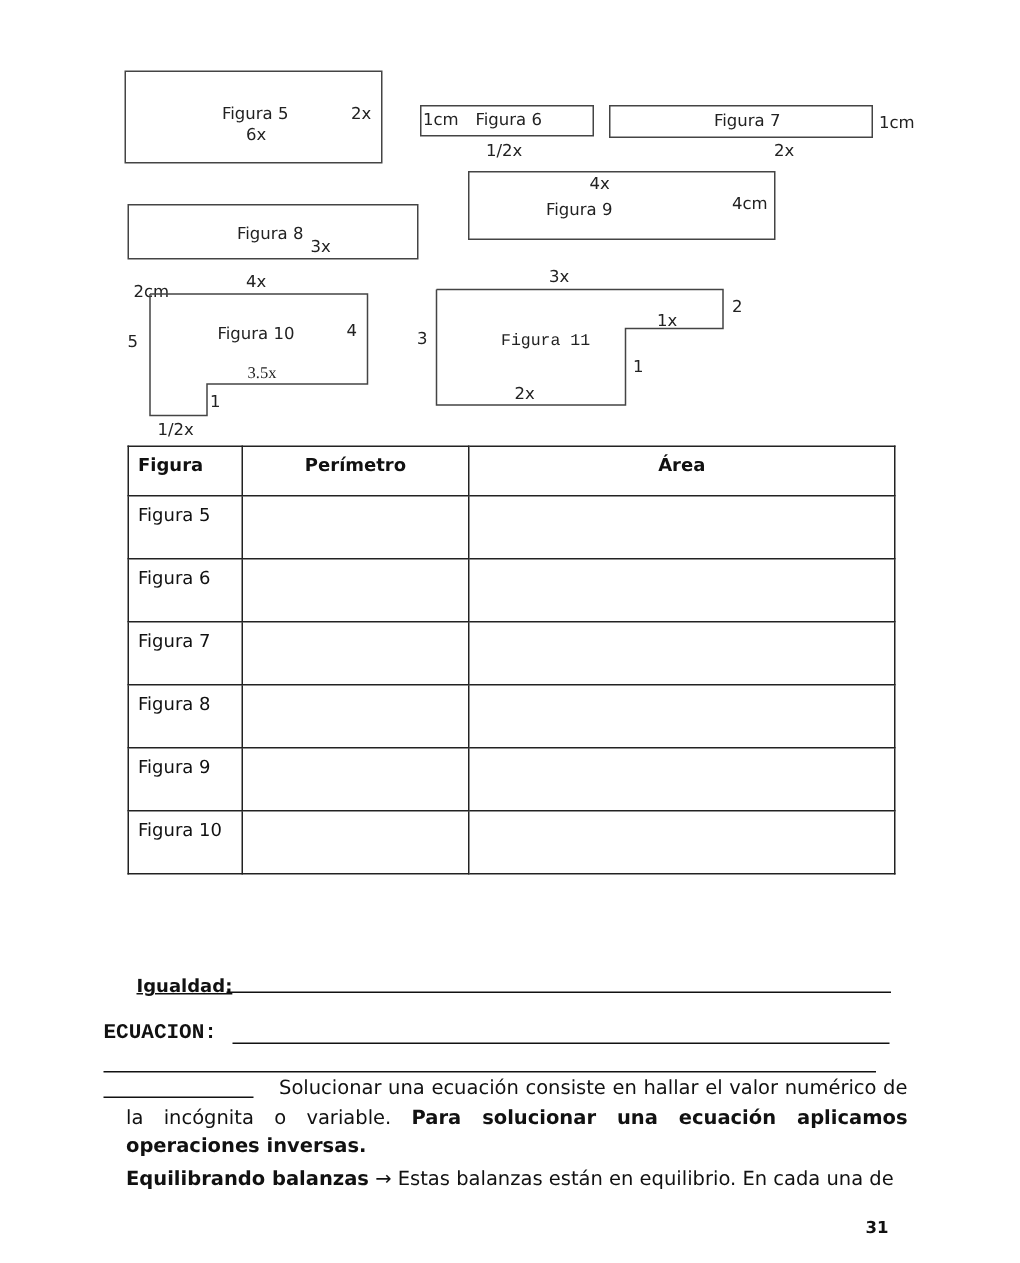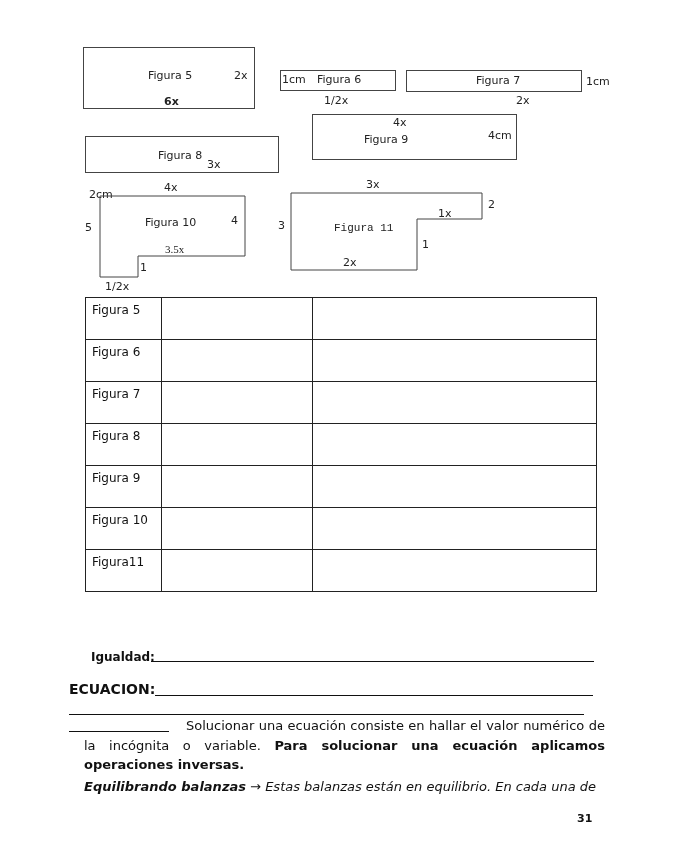--- a/index.html
+++ b/index.html
@@ -22,21 +22,21 @@
   .para { position: absolute; left: 84px; width: 521px; font-size: 13px;
           line-height: 19.5px; text-align: justify; }
   .pagenum { position: absolute; left: 577px; top: 812px; font-size: 11px; font-weight: bold; }
 </style>
 </head>
 <body>
 
 <div class="fig" style="left:83px;top:47px;width:172px;height:62px;"></div>
 <span class="lbl" style="left:148px;top:69px;">Figura 5</span>
 <span class="lbl" style="left:234px;top:69px;">2x</span>
-<span class="lbl" style="left:164px;top:95px;font-weight:bold;">6x</span>
+<span class="lbl" style="left:164px;top:83px;">6x</span>
 
 <div class="fig" style="left:280px;top:70px;width:116px;height:21px;"></div>
 <span class="lbl" style="left:282px;top:73px;">1cm</span>
 <span class="lbl" style="left:317px;top:73px;">Figura 6</span>
 <span class="lbl" style="left:324px;top:94px;">1/2x</span>
 
 <div class="fig" style="left:406px;top:70px;width:176px;height:22px;"></div>
 <span class="lbl" style="left:476px;top:74px;">Figura 7</span>
 <span class="lbl" style="left:586px;top:75px;">1cm</span>
 <span class="lbl" style="left:516px;top:94px;">2x</span>
@@ -71,20 +71,25 @@
 <span class="lbl" style="left:422px;top:238px;">1</span>
 <span class="lbl" style="left:343px;top:256px;">2x</span>
 
 <table class="grid">
   <colgroup>
       <col style="width:76px">
       <col style="width:151px">
       <col>
     </colgroup>
   <tbody>
+      <tr>
+    <th>Figura</th>
+    <th class="center">Perímetro</th>
+    <th class="center">Área</th>
+  </tr>
   <tr>
     <td>Figura 5</td>
     <td></td>
     <td></td>
   </tr>
   <tr>
     <td>Figura 6</td>
     <td></td>
     <td></td>
   </tr>
@@ -101,39 +106,34 @@
   <tr>
     <td>Figura 9</td>
     <td></td>
     <td></td>
   </tr>
   <tr>
     <td>Figura 10</td>
     <td></td>
     <td></td>
   </tr>
-  <tr>
-    <td>Figura11</td>
-    <td></td>
-    <td></td>
-  </tr>
 </tbody>
   </table>
 
-<span class="text bold" style="left:91px;top:647px;font-size:12px;">Igualdad:</span>
+<span class="text bold" style="left:91px;top:647px;font-size:12px;text-decoration:underline;">Igualdad:</span>
 <div class="line" style="left:151px;top:648px;width:443px;height:13px;"></div>
 
-<span class="text bold" style="left:69px;top:679px;font-size:14px;">ECUACION:</span>
+<span class="text bold" style="left:69px;top:679px;font-size:14px;font-family:Liberation Mono, monospace;">ECUACION:</span>
 <div class="line" style="left:155px;top:681px;width:438px;height:14px;"></div>
 
 <div class="line" style="left:69px;top:700px;width:515px;height:14px;border-bottom-width:1px;"></div>
 
 <div class="line" style="left:69px;top:718px;width:100px;height:13px;"></div>
 
 <div class="para" style="top:716px;text-indent:102px;">
   <span>Solucionar una ecuación consiste en hallar el valor numérico de la incógnita o variable. </span><span class="bold">Para solucionar una ecuación aplicamos operaciones inversas.</span>
 </div>
-<div class="para" style="top:777px;font-style:italic;">
+<div class="para" style="top:777px;">
   <span class="bold">Equilibrando balanzas</span>
   <span>→</span><span> Estas balanzas están en equilibrio. En cada una de</span>
 </div>
 
 <span class="pagenum">31</span>
 
 </body></html>

